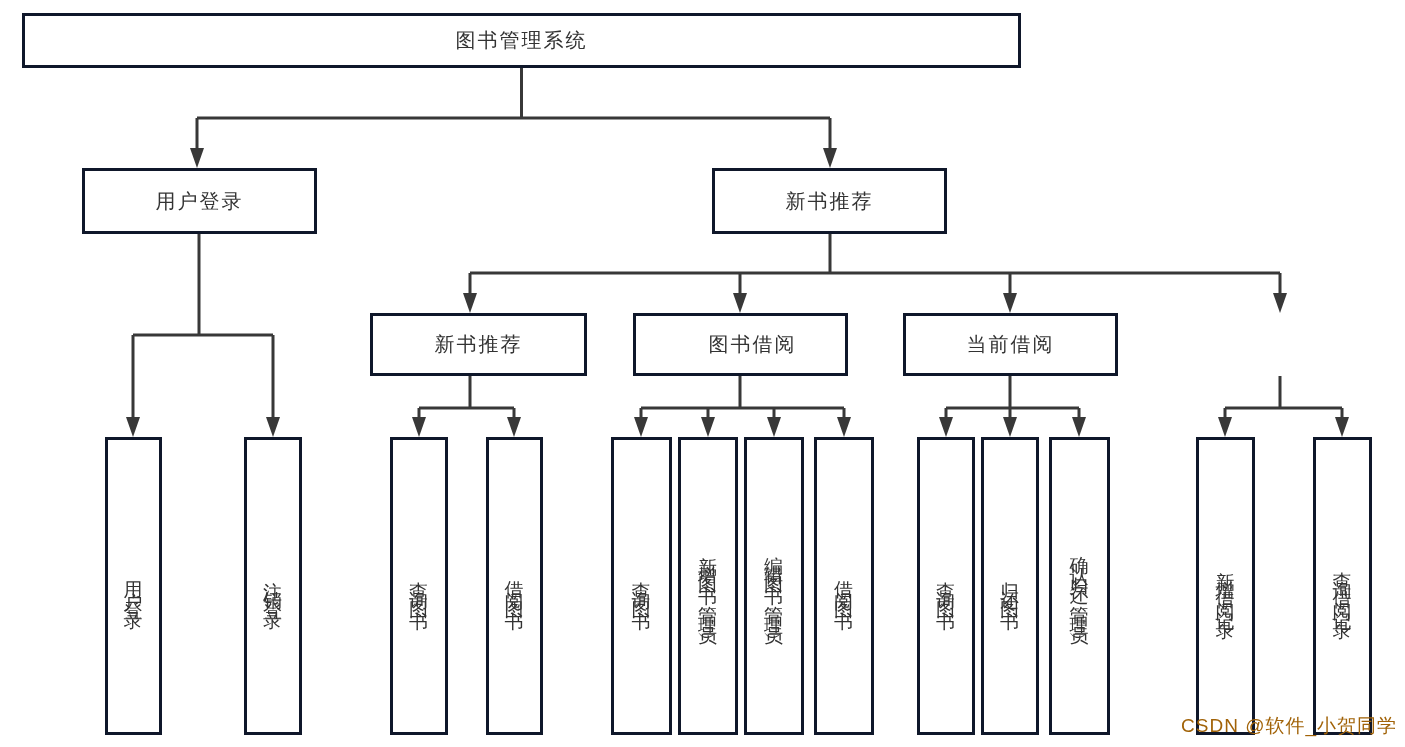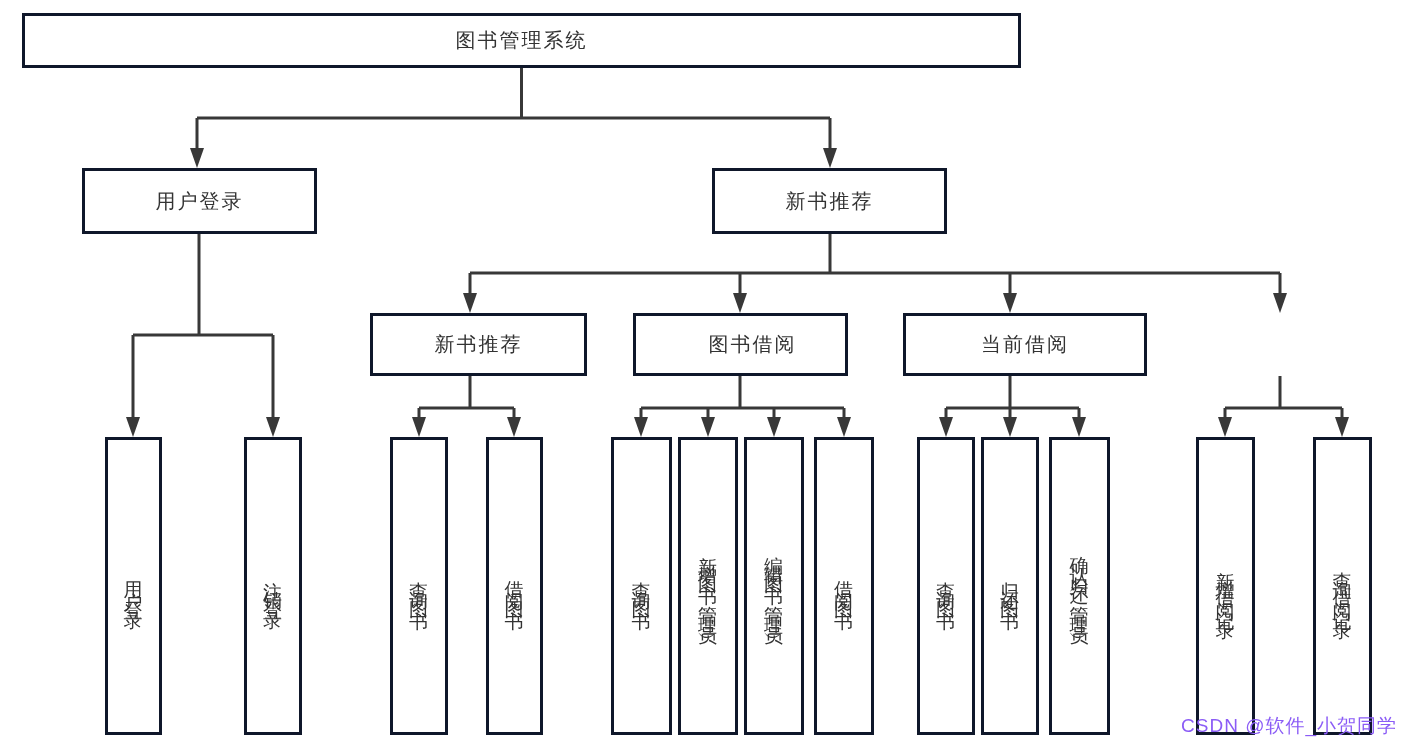--- a/index.html
+++ b/index.html
@@ -42,42 +42,42 @@
     font-size: 19px;
     letter-spacing: 10px;
     line-height: 1;
   }
   
   .n-root       { left: 22px;   top: 13px;  width: 999px; height: 55px; }
   .n-login      { left: 82px;   top: 168px; width: 235px; height: 66px; }
   .n-management { left: 712px;  top: 168px; width: 235px; height: 66px; }
   .n-recommend  { left: 362px;  top: 313px; width: 217px; height: 63px; margin-left: 8px; }
   .n-borrow     { left: 633px;  top: 313px; width: 215px; height: 63px; padding-left: 24px; }
-  .n-current    { left: 903px;  top: 313px; width: 244px; height: 63px; }
+  .n-current    { left: 903px;  top: 313px; width: 215px; height: 63px; }
   .n-records    { left: 1173px; top: 313px; width: 215px; height: 63px; }
   
   .leaf { top: 437px; height: 298px; }
   .l-login       { left: 105px;  width: 57px; }
   .l-logout      { left: 244px;  width: 58px; }
   .l-rec-query   { left: 390px;  width: 58px; }
   .l-rec-borrow  { left: 486px;  width: 57px; }
   .l-bor-query   { left: 611px;  width: 61px; }
   .l-bor-add     { left: 678px;  width: 60px; }
   .l-bor-edit    { left: 744px;  width: 60px; }
   .l-bor-borrow  { left: 814px;  width: 60px; }
   .l-cur-query   { left: 917px;  width: 58px; }
   .l-cur-return  { left: 981px;  width: 58px; }
   .l-cur-confirm { left: 1049px; width: 61px; }
   .l-recd-add    { left: 1196px; width: 59px; }
   .l-recd-query  { left: 1313px; width: 59px; }
   .watermark {
     position: absolute;
     right: 8px;
     bottom: 8px;
-    color: #8b5cf6;
+    color: #a16207;
     font-size: 19px;
     letter-spacing: 1px;
     white-space: nowrap;
     text-align: right;
   }
 </style>
 </head>
 <body>
 
 <div class="stage">

